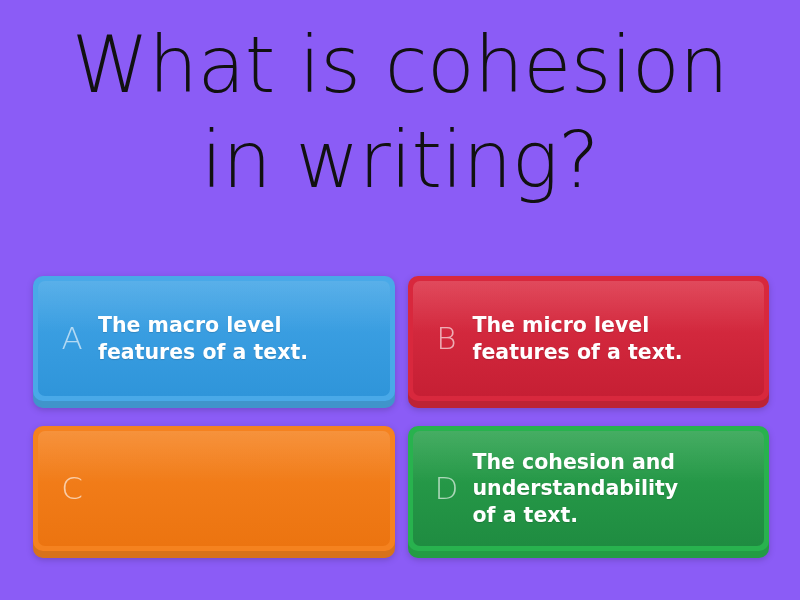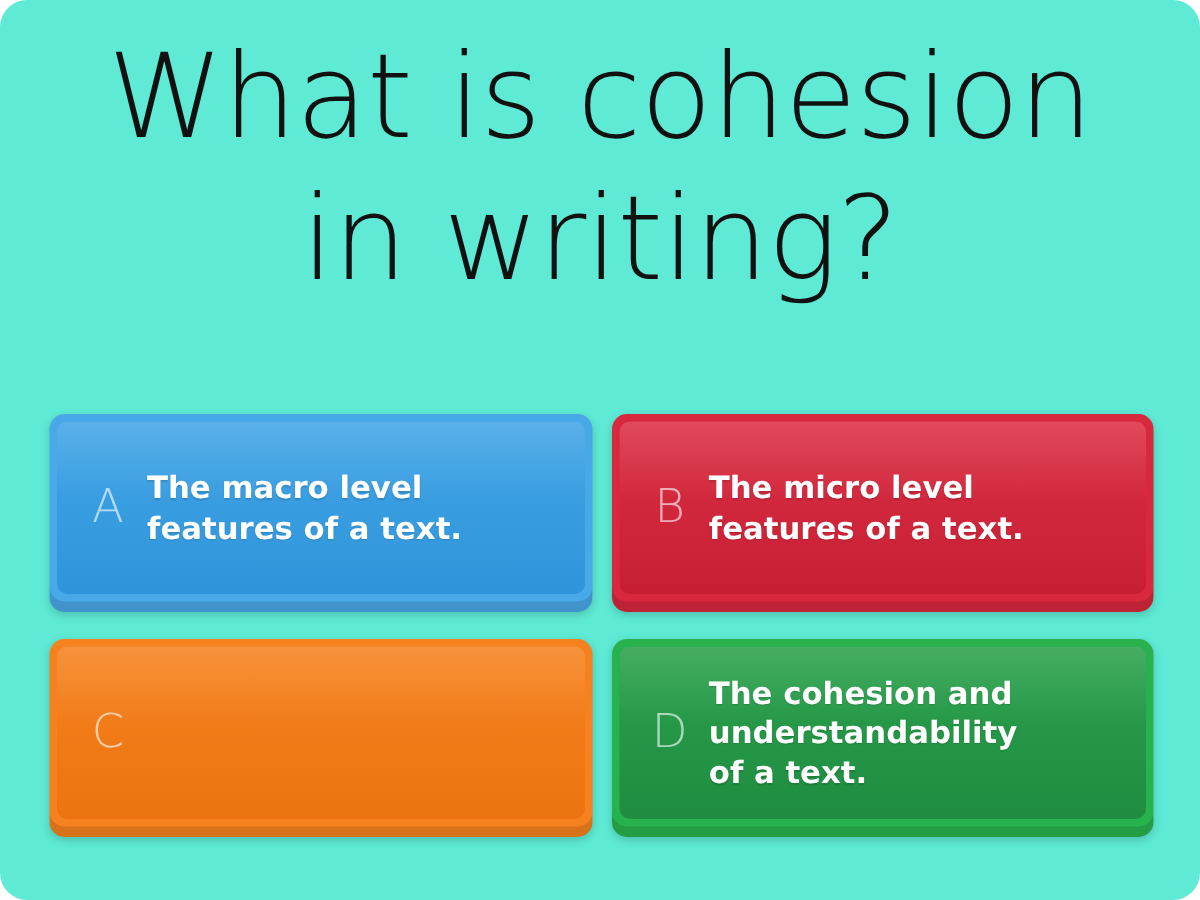--- a/index.html
+++ b/index.html
@@ -11,24 +11,23 @@
     overflow: hidden;
   }
   body {
     font-family: "DejaVu Sans", sans-serif;
   }
 
   .quiz-root {
     position: relative;
     width: 800px;
     height: 600px;
-    background: #5eead4;
+    background: #8b5cf6;
     display: flex;
     flex-direction: column;
-    border-radius: 18px;
   }
 
   
   .question-area {
     position: absolute;
     left: 0;
     top: 18px;
     width: 800px;
     height: 240px;
     display: flex;

